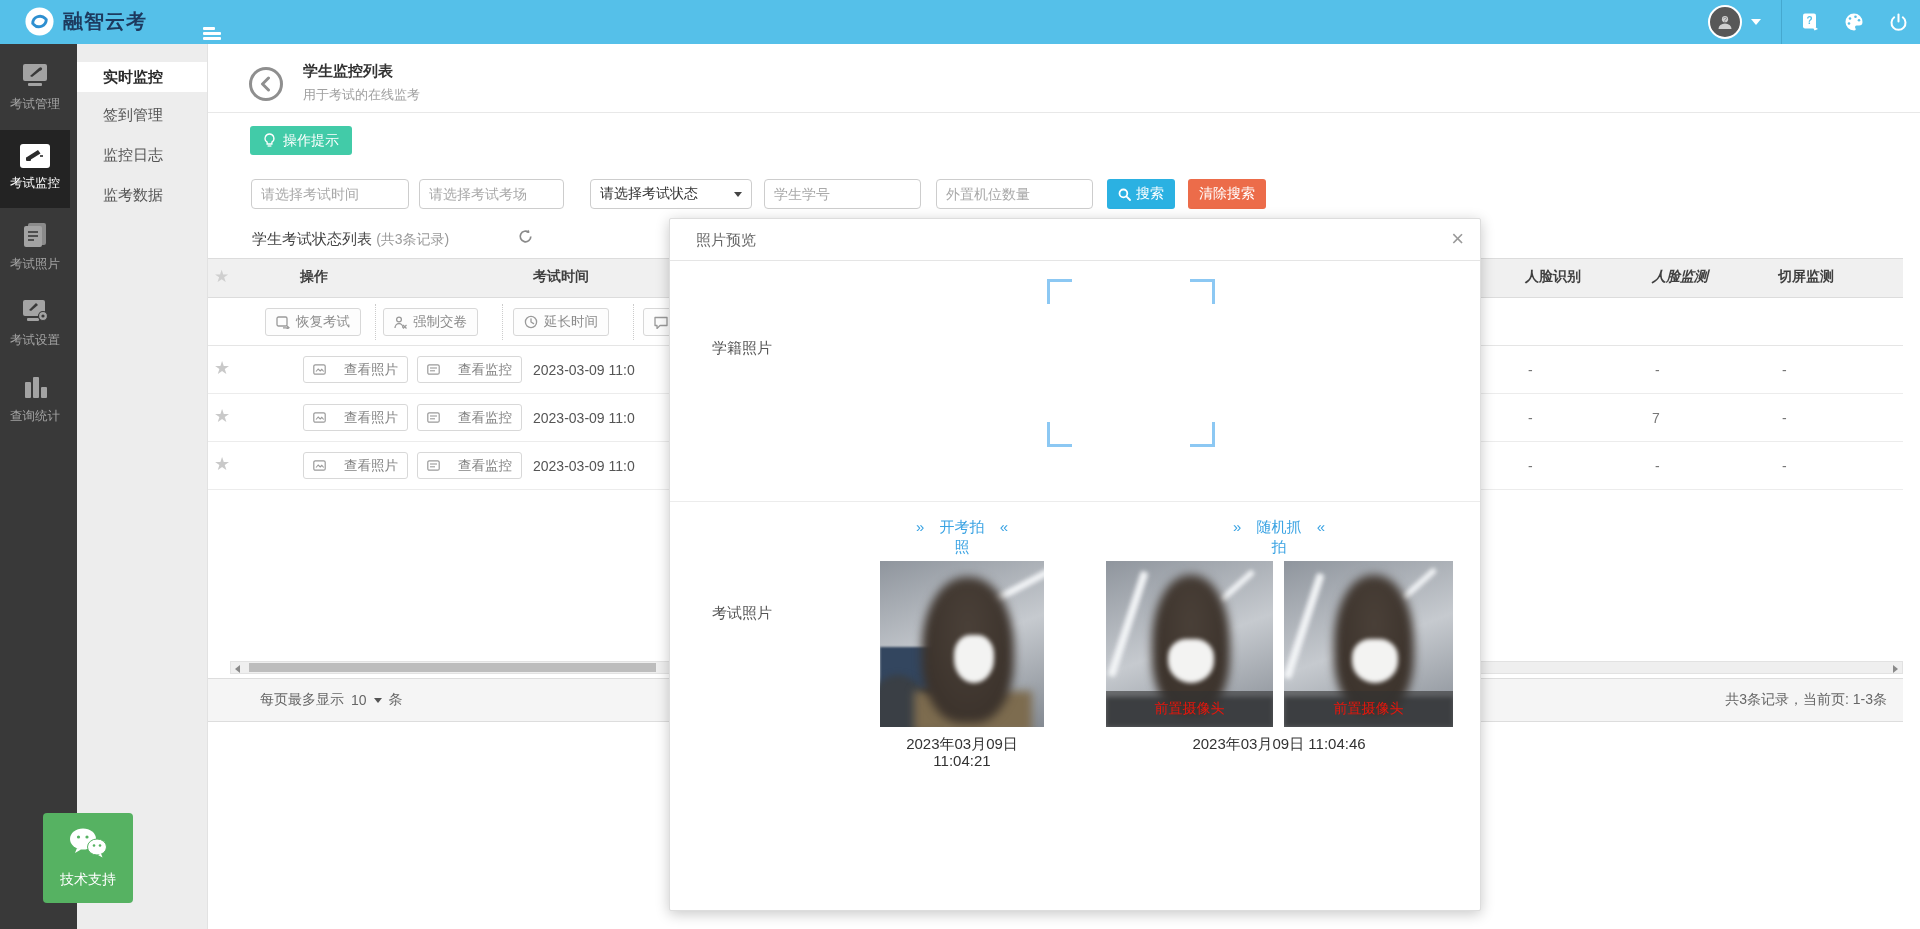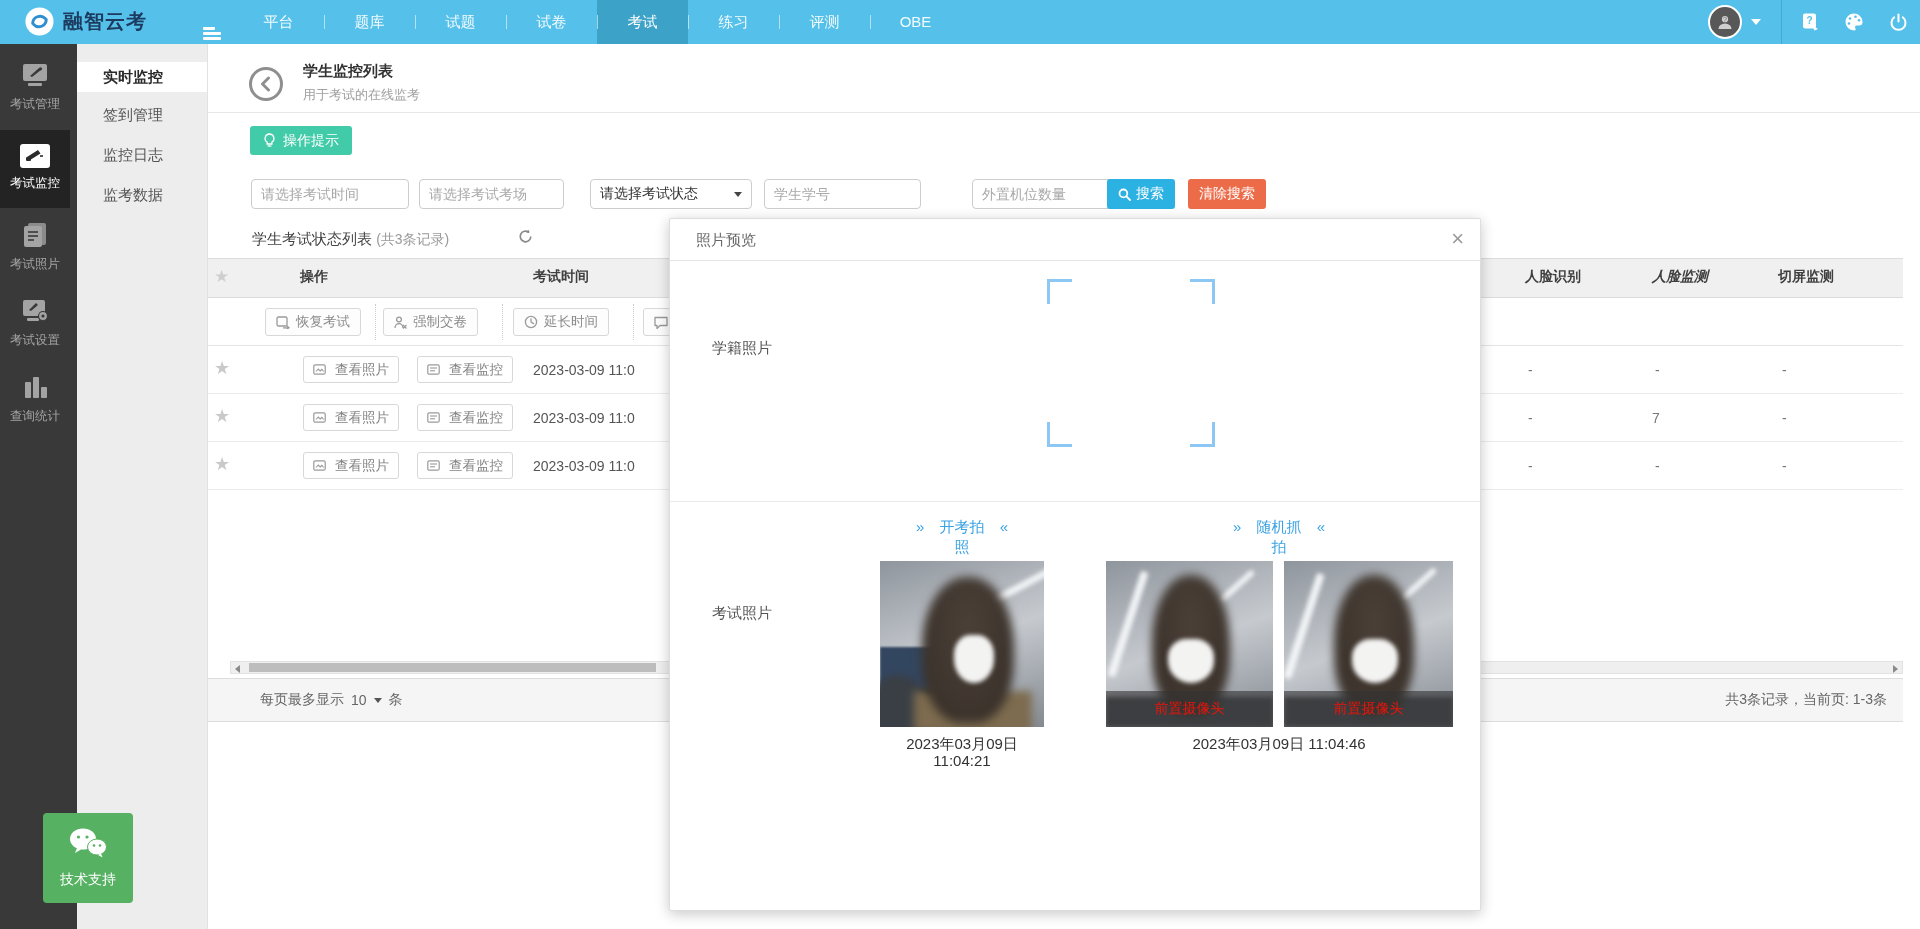--- a/index.html
+++ b/index.html
@@ -67,21 +67,21 @@
   .tbl-title .cnt{color:#999;font-size:14px;}
   .refresh{position:absolute;left:518px;top:229px;cursor:pointer;}
   .thead{position:absolute;left:207px;top:258px;width:1696px;height:40px;background:#f0f0f0;border-top:1px solid #dcdcdc;border-bottom:1px solid #dcdcdc;box-sizing:border-box;}
   .th{position:absolute;font-size:14px;font-weight:bold;color:#3f3f3f;top:268px;}
   .hstar{color:#cfcfcf;font-size:17px;top:266px;}
   .actrow{position:absolute;left:207px;top:298px;width:1696px;height:48px;background:#fff;border-bottom:1px solid #e5e5e5;box-sizing:border-box;}
   .act-btn{position:absolute;top:308px;height:28px;padding:0 10px;background:#fdfdfd;border:1px solid #d8d8d8;border-radius:3px;color:#8c8c8c;font-size:13.5px;display:flex;align-items:center;gap:6px;cursor:pointer;}
   .act-sep{position:absolute;top:304px;height:36px;width:0;border-left:1px dotted #ccc;}
   .drow{position:absolute;left:207px;width:1696px;height:48px;border-bottom:1px solid #ececec;box-sizing:border-box;background:#fff;}
   .rstar{position:absolute;left:214px;font-size:18px;color:#c9c9c9;cursor:pointer;}
-  .view-btn{position:absolute;height:27px;padding:0 9px;background:#fff;border:1px solid #d8d8d8;border-radius:3px;color:#828282;font-size:13.5px;display:flex;align-items:center;gap:9px;cursor:pointer;}
+  .view-btn{position:absolute;height:27px;padding:0 9px;background:#fff;border:1px solid #d8d8d8;border-radius:3px;color:#828282;font-size:13.5px;display:flex;align-items:center;gap:18px;cursor:pointer;}
   .cell-date{position:absolute;left:533px;font-size:14px;color:#555;}
   .cell-dash{position:absolute;font-size:14px;color:#777;}
 
   
   .hscroll{position:absolute;left:230px;top:661px;width:1673px;height:13px;background:#efefef;border:1px solid #e2e2e2;box-sizing:border-box;}
   .hthumb{position:absolute;left:18px;top:1px;width:407px;height:9px;background:#bdbdbd;cursor:pointer;}
   .harrow{position:absolute;top:3px;width:0;height:0;cursor:pointer;}
   .harrow.l{left:4px;border-top:4px solid transparent;border-bottom:4px solid transparent;border-right:5px solid #8a8a8a;}
   .harrow.r{right:4px;border-top:4px solid transparent;border-bottom:4px solid transparent;border-left:5px solid #8a8a8a;}
   .pager{position:absolute;left:207px;top:678px;width:1696px;height:44px;background:#f5f5f5;border-top:1px solid #ddd;border-bottom:1px solid #ddd;box-sizing:border-box;font-size:14px;color:#666;}
@@ -139,21 +139,21 @@
     <span>操作提示</span>
   </button>
 
   <input class="flt" style="left: 251px; width: 158px;" placeholder="请选择考试时间">
   <input class="flt" style="left: 419px; width: 145px;" placeholder="请选择考试考场">
   <div class="flt fake-select" style="left:590px;width:162px;">
     <span>请选择考试状态</span>
     <span class="sel-caret"></span>
   </div>
   <input class="flt" style="left: 764px; width: 157px;" placeholder="学生学号">
-  <input class="flt" style="left: 972px; width: 157px;" placeholder="外置机位数量">
+  <input class="flt" style="left: 936px; width: 157px;" placeholder="外置机位数量">
   <button class="btn-search">
     <svg width="13" height="13" viewBox="0 0 13 13">
         <circle cx="5.4" cy="5.4" r="3.9" fill="none" stroke="#fff" stroke-width="1.8"></circle>
         <line x1="8.4" y1="8.4" x2="12" y2="12" stroke="#fff" stroke-width="1.8" stroke-linecap="round"></line>
       </svg>
     <span>搜索</span>
   </button>
   <button class="btn-clear">
       <span>清除搜索</span>
     </button>
@@ -297,30 +297,20 @@
         <circle cx="16" cy="16" r="14.5" fill="#fff"></circle>
         <path d="M9 18 a7.5 7.5 0 0 1 13-5 M23 14 a7.5 7.5 0 0 1 -13 5" fill="none" stroke="#2e8fd0" stroke-width="3" stroke-linecap="round"></path>
       </svg>
       <span class="logo-text">融智云考</span>
     </div>
     <div class="nav-collapse">
         <i></i>
         <i></i>
         <i></i>
       </div>
-    <ul class="nav-menu">
-      <li>平台</li>
-      <li>题库</li>
-      <li>试题</li>
-      <li>试卷</li>
-      <li class="active">考试</li>
-      <li>练习</li>
-      <li>评测</li>
-      <li>OBE</li>
-    </ul>
     <div class="nav-right">
       <div class="avatar-wrap">
         <div class="avatar">
           <svg width="18" height="18" viewBox="0 0 18 18">
               <circle cx="9" cy="6.2" r="3.1" fill="#cfcfcf"></circle>
               <path d="M2.5 16 a6.5 5.5 0 0 1 13 0 Z" fill="#cfcfcf"></path>
               <text x="9" y="9" font-size="7" fill="#6b6b6b" text-anchor="middle">?</text>
             </svg>
         </div>
         <span class="caret-down"></span>

